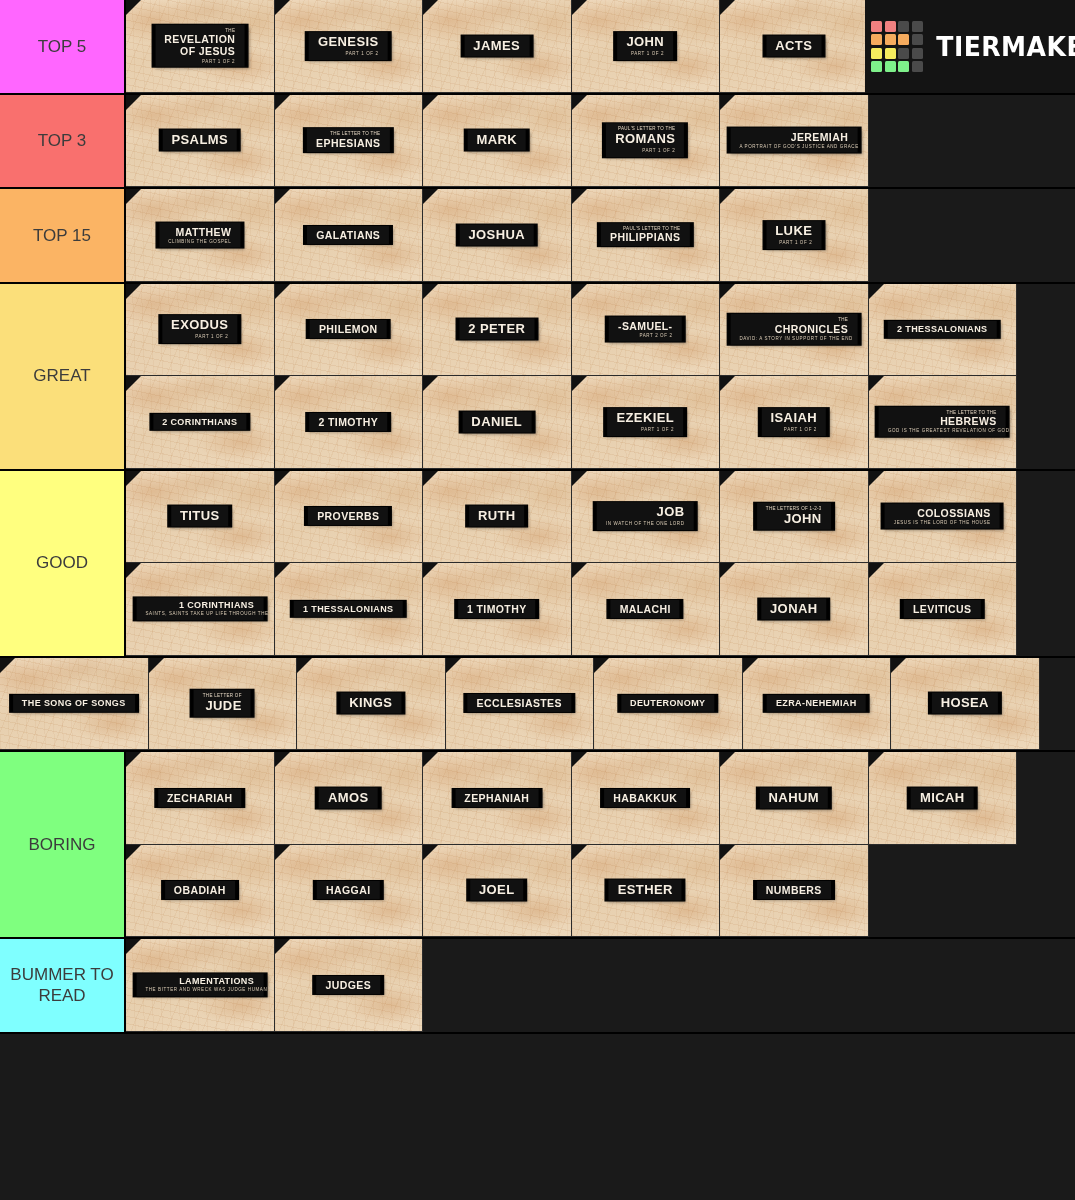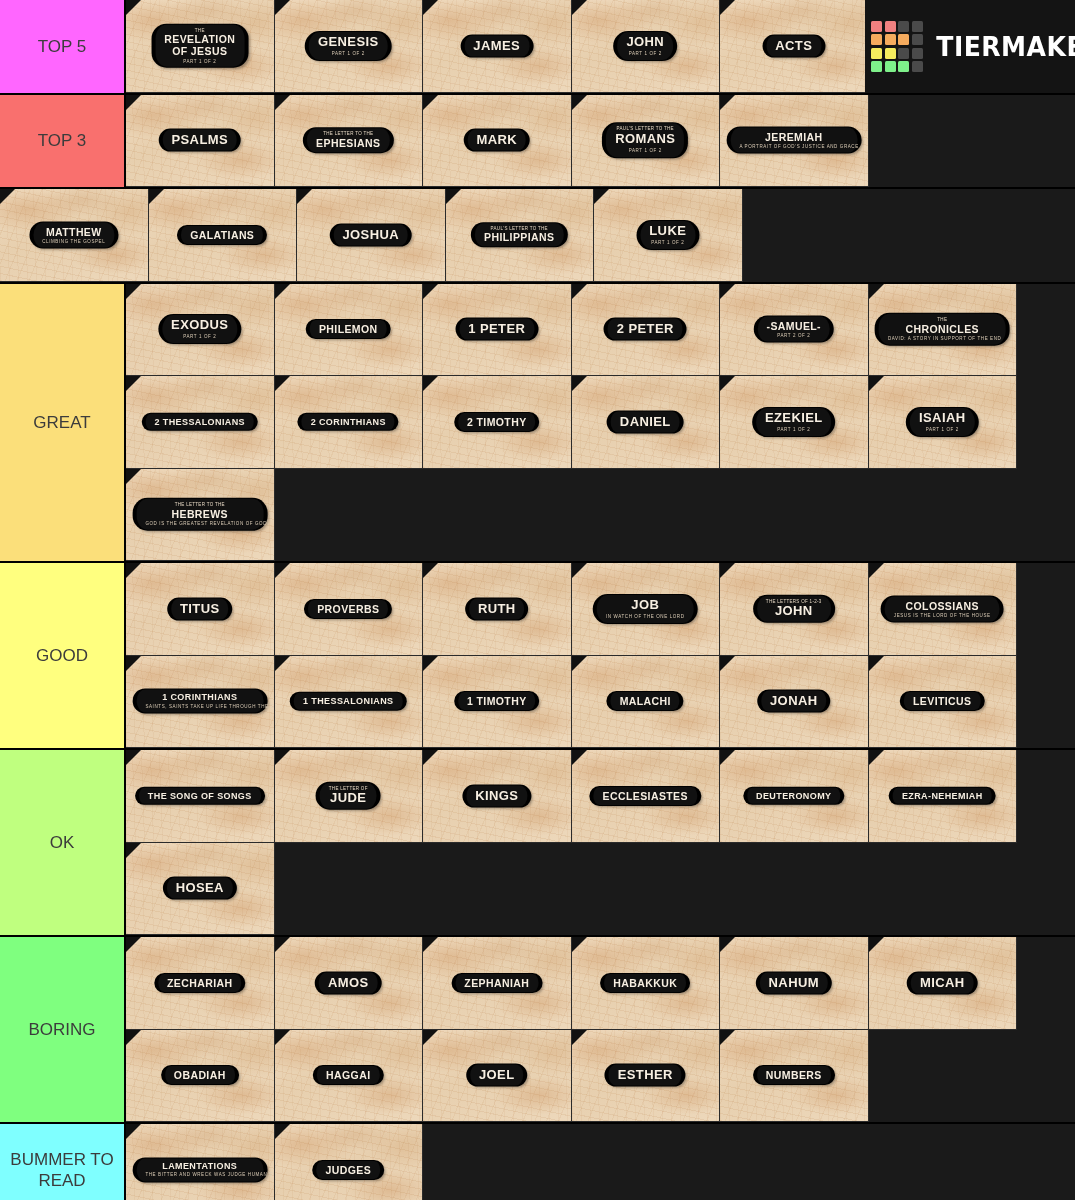--- a/index.html
+++ b/index.html
@@ -82,24 +82,23 @@
     position:absolute;
     top:50%; left:50%;
     transform:translate(-50%,-50%);
     max-width:90%;
     background:#111;
     color:#f3e7d4;
     padding:3px 9px;
     border-left:3px solid #000;
     border-right:3px solid #000;
     box-shadow:0 0 0 1px #000, 2px 2px 3px rgba(0,0,0,.35);
-    text-align:center;
+    text-align:right;
     z-index:2;
     white-space:nowrap;
-    border-radius:14px;
   }
   .banner .pre {
     display:block;
     font-size:4.5px;
     letter-spacing:.3px;
     line-height:1.25;
     color:#e6d8c4;
     text-transform:uppercase;
   }
   .banner .main {
@@ -228,20 +227,21 @@
           <div class="card">
             <div class="notch"></div>
             <div class="banner">
               <span class="main sz-s">JEREMIAH</span>
               <span class="sub">A PORTRAIT OF GOD'S JUSTICE AND GRACE</span>
             </div>
           </div>
         </div>
       </div>
       <div class="tier-row">
+        <div class="tier-label" style="background: rgb(251, 180, 100);">TOP 15</div>
         <div class="tier-items">
           <div class="card">
             <div class="notch"></div>
             <div class="banner">
               <span class="main sz-s">MATTHEW</span>
               <span class="sub">CLIMBING THE GOSPEL</span>
             </div>
           </div>
           <div class="card">
             <div class="notch"></div>
@@ -278,26 +278,20 @@
             <div class="notch"></div>
             <div class="banner">
               <span class="main">EXODUS</span>
               <span class="sub">PART 1 OF 2</span>
             </div>
           </div>
           <div class="card">
             <div class="notch"></div>
             <div class="banner">
               <span class="main sz-s">PHILEMON</span>
-            </div>
-          </div>
-          <div class="card">
-            <div class="notch"></div>
-            <div class="banner">
-              <span class="main">1 PETER</span>
             </div>
           </div>
           <div class="card">
             <div class="notch"></div>
             <div class="banner">
               <span class="main">2 PETER</span>
             </div>
           </div>
           <div class="card">
             <div class="notch"></div>
@@ -437,21 +431,20 @@
           </div>
           <div class="card">
             <div class="notch"></div>
             <div class="banner">
               <span class="main sz-s">LEVITICUS</span>
             </div>
           </div>
         </div>
       </div>
       <div class="tier-row">
-        <div class="tier-label" style="background: rgb(191, 255, 127);">OK</div>
         <div class="tier-items">
           <div class="card">
             <div class="notch"></div>
             <div class="banner">
               <span class="main sz-xs">THE SONG OF SONGS</span>
             </div>
           </div>
           <div class="card">
             <div class="notch"></div>
             <div class="banner">

